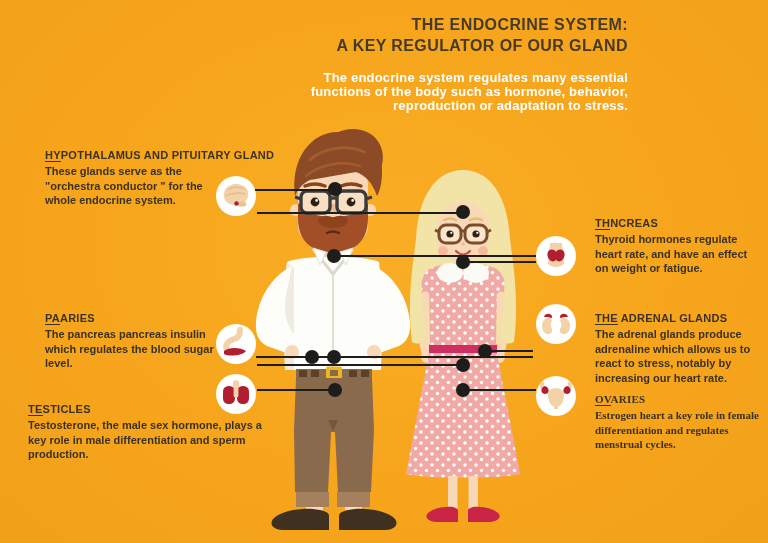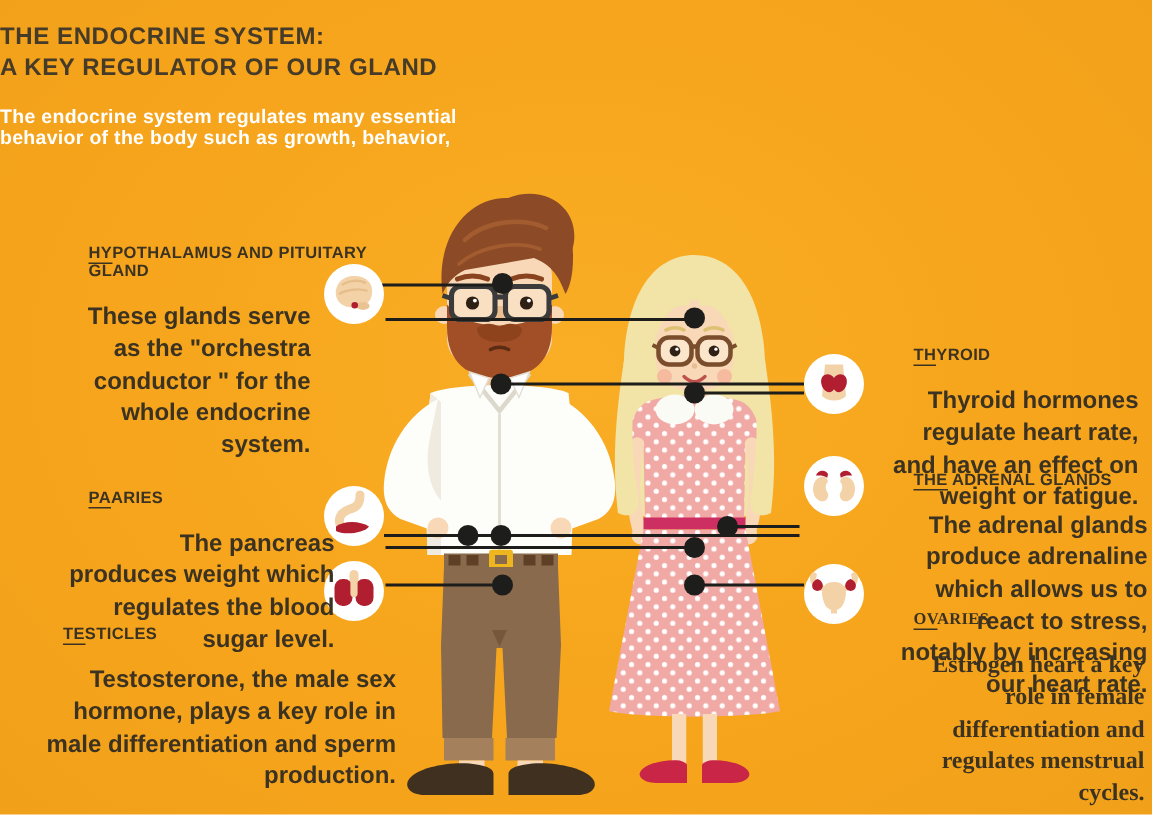--- a/index.html
+++ b/index.html
@@ -1,48 +1,49 @@
 <!DOCTYPE html>
 <html><head>
 <meta charset="utf-8">
 <style>
   html,body { margin:0; padding:0; }
   .stage {
     position:relative; width:768px; height:543px; overflow:hidden;
     background: radial-gradient(ellipse at 50% 45%, #F9AE25 0%, #F6A51C 55%, #F1A01A 100%);
     font-family:"Liberation Sans", sans-serif;
   }
-  .header { position:absolute; top:14px; left:0; width:628px; text-align:left; z-index:6; }
+  .header { position:absolute; top:14px; left:0; width:628px; text-align:right; z-index:6; }
   .title-line { font-size:16px; font-weight:bold; color:#453B28; letter-spacing:0.4px; line-height:1.32; }
   .subtitle { margin-top:15px; }
   .subtitle-line { font-size:13px; font-weight:bold; color:#FFFFFF; letter-spacing:0.2px; line-height:1.05; }
   .scene-svg { position:absolute; left:0; top:0; z-index:1; }
   .connector-svg { position:absolute; left:0; top:0; z-index:3; pointer-events:none; }
   .organ-circle {
     position:absolute; width:40px; height:40px; border-radius:50%;
     background:#FFFFFF; z-index:4; display:flex; align-items:center; justify-content:center;
   }
   .label { position:absolute; z-index:5; color:#3B3222; }
-  .label h2 { margin:14px; font-size:11px; font-weight:bold; letter-spacing:0.25px; color:#3B3222; }
+  .label h2 { margin:0; font-size:11px; font-weight:bold; letter-spacing:0.25px; color:#3B3222; }
   .label h2 .u { border-bottom:1.6px solid #3B3222; padding-bottom:0px; }
-  .label p  { margin:3px 0 0 0; font-size:16px; font-weight:bold; line-height:1.33;text-align:right; }
+  .label p  { margin:3px 0 0 0; font-size:11px; font-weight:bold; line-height:1.33; }
 </style>
 </head>
 <body>
 
 <div class="stage">
 
   <div class="header">
     <div>
       <div class="title-line">THE ENDOCRINE SYSTEM:</div>
       <div class="title-line">A KEY REGULATOR OF OUR GLAND</div>
     </div>
     <div class="subtitle">
       <div class="subtitle-line">The endocrine system regulates many essential</div>
-      <div class="subtitle-line">behavior of the body such as growth, behavior,</div>
+      <div class="subtitle-line">functions of the body such as hormone, behavior,</div>
+      <div class="subtitle-line">reproduction or adaptation to stress.</div>
     </div>
   </div>
 
   <svg class="scene-svg" width="768" height="543" viewBox="0 0 768 543">
     <defs>
       <pattern id="polka" patternUnits="userSpaceOnUse" width="11" height="11">
         <rect width="11" height="11" fill="#F0A9A5"></rect>
         <circle cx="3" cy="3" r="1.7" fill="#FFFFFF"></circle>
         <circle cx="8.5" cy="8.5" r="1.7" fill="#FFFFFF"></circle>
       </pattern>
@@ -238,31 +239,31 @@
       <path d="M31,10 C34,11 35.5,14 34,16.5 C32,19 28,18 27.5,15 C27.2,12.5 29,10.5 31,10 Z" fill="#B01E30"></path>
     </svg>
   </div>
 
   <div class="label" style="left:45px; top:149px; width:232px;">
     <h2><span class="u">HY</span><span>POTHALAMUS AND PITUITARY GLAND</span></h2>
     <p style="max-width:162px;">These glands serve as the "orchestra conductor " for the whole endocrine system.</p>
   </div>
   <div class="label" style="left:45px; top:312px; width:190px;">
     <h2><span class="u">PA</span><span>ARIES</span></h2>
-    <p style="max-width:178px;">The pancreas produces weight which regulates the blood sugar level.</p>
+    <p style="max-width:178px;">The pancreas pancreas insulin which regulates the blood sugar level.</p>
   </div>
   <div class="label" style="left:28px; top:403px; width:240px;">
     <h2><span class="u">TE</span><span>STICLES</span></h2>
     <p style="max-width:236px;">Testosterone, the male sex hormone, plays a key role in male differentiation and sperm production.</p>
   </div>
   <div class="label" style="left:595px; top:217px; width:172px;">
-    <h2><span class="u">TH</span><span>YROID</span></h2>
+    <h2><span class="u">TH</span><span>NCREAS</span></h2>
     <p style="max-width:164px;">Thyroid hormones regulate heart rate, and have an effect on weight or fatigue.</p>
   </div>
-  <div class="label" style="left:595px; top:300px; width:172px;">
+  <div class="label" style="left:595px; top:312px; width:172px;">
     <h2><span class="u">THE</span><span> ADRENAL GLANDS</span></h2>
     <p style="max-width:170px;">The adrenal glands produce adrenaline which allows us to react to stress, notably by increasing our heart rate.</p>
   </div>
   <div class="label" style="left:595px; top:393px; width:172px;font-family:Liberation Serif, serif;">
     <h2><span class="u">OV</span><span>ARIES</span></h2>
     <p style="max-width:168px;">Estrogen heart a key role in female differentiation and regulates menstrual cycles.</p>
   </div>
 
 </div>
 

